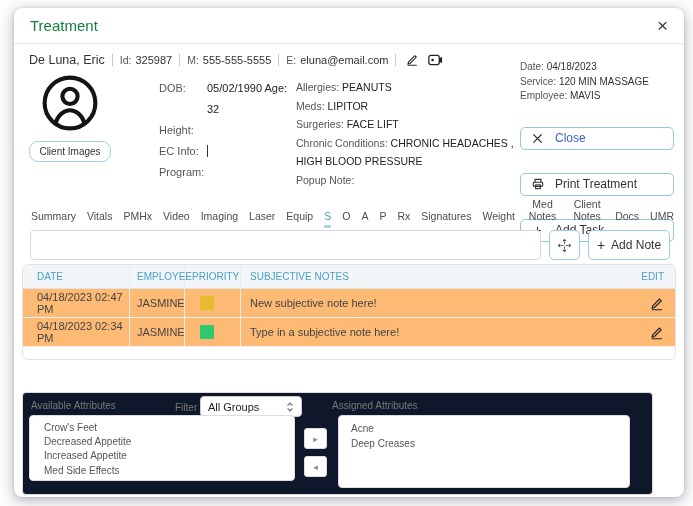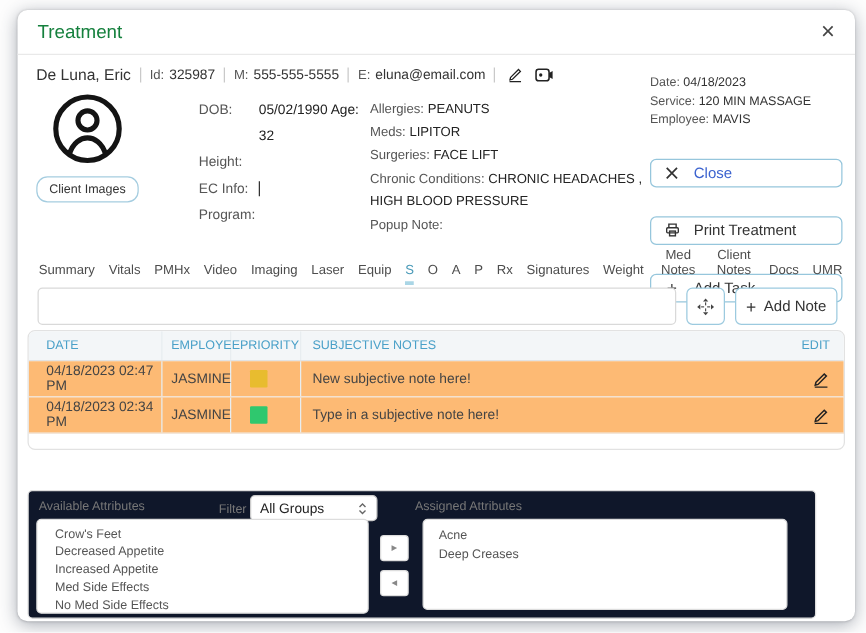--- a/index.html
+++ b/index.html
@@ -93,21 +93,21 @@
   .attr-label { position:absolute; font-size:10px; color:#777; }
   .lbl-available { left:8px; top:7px; }
   .lbl-filter { left:152px; top:9px; }
   .lbl-assigned { left:309px; top:7px; }
   .filter-select { position:absolute; left:177px; top:3px; width:102px; height:21px;
     border:1px solid #ccc; border-radius:4px; background:#fff; display:flex;
     align-items:center; justify-content:space-between; padding:0 7px;
     font-size:11px; color:#222; cursor:pointer; }
   .listbox { position:absolute; border:1px solid #ddd; border-radius:4px;
     background:#fff; padding:5px 0; overflow:hidden; }
-  .lb-available { left:6px; top:22px; width:266px; height:76px; }
+  .lb-available { left:6px; top:22px; width:266px; height:66px; }
   .lb-assigned { left:315px; top:22px; width:292px; height:73px; }
   .lb-item { font-size:10px; color:#555; line-height:14.2px; padding:0 14px;
     white-space:nowrap; cursor:pointer; }
   .lb-assigned .lb-item { line-height:15px; padding:0 12px; }
   .xfer-btn { position:absolute; width:23px; height:21px; background:#fff;
     border:1px solid #ddd; border-radius:3px; color:#888; font-size:9px;
     display:flex; align-items:center; justify-content:center; cursor:pointer;
     font-family:"DejaVu Sans", sans-serif; }
   .xfer-right { left:281px; top:35px; }
   .xfer-left { left:281px; top:63px; }

